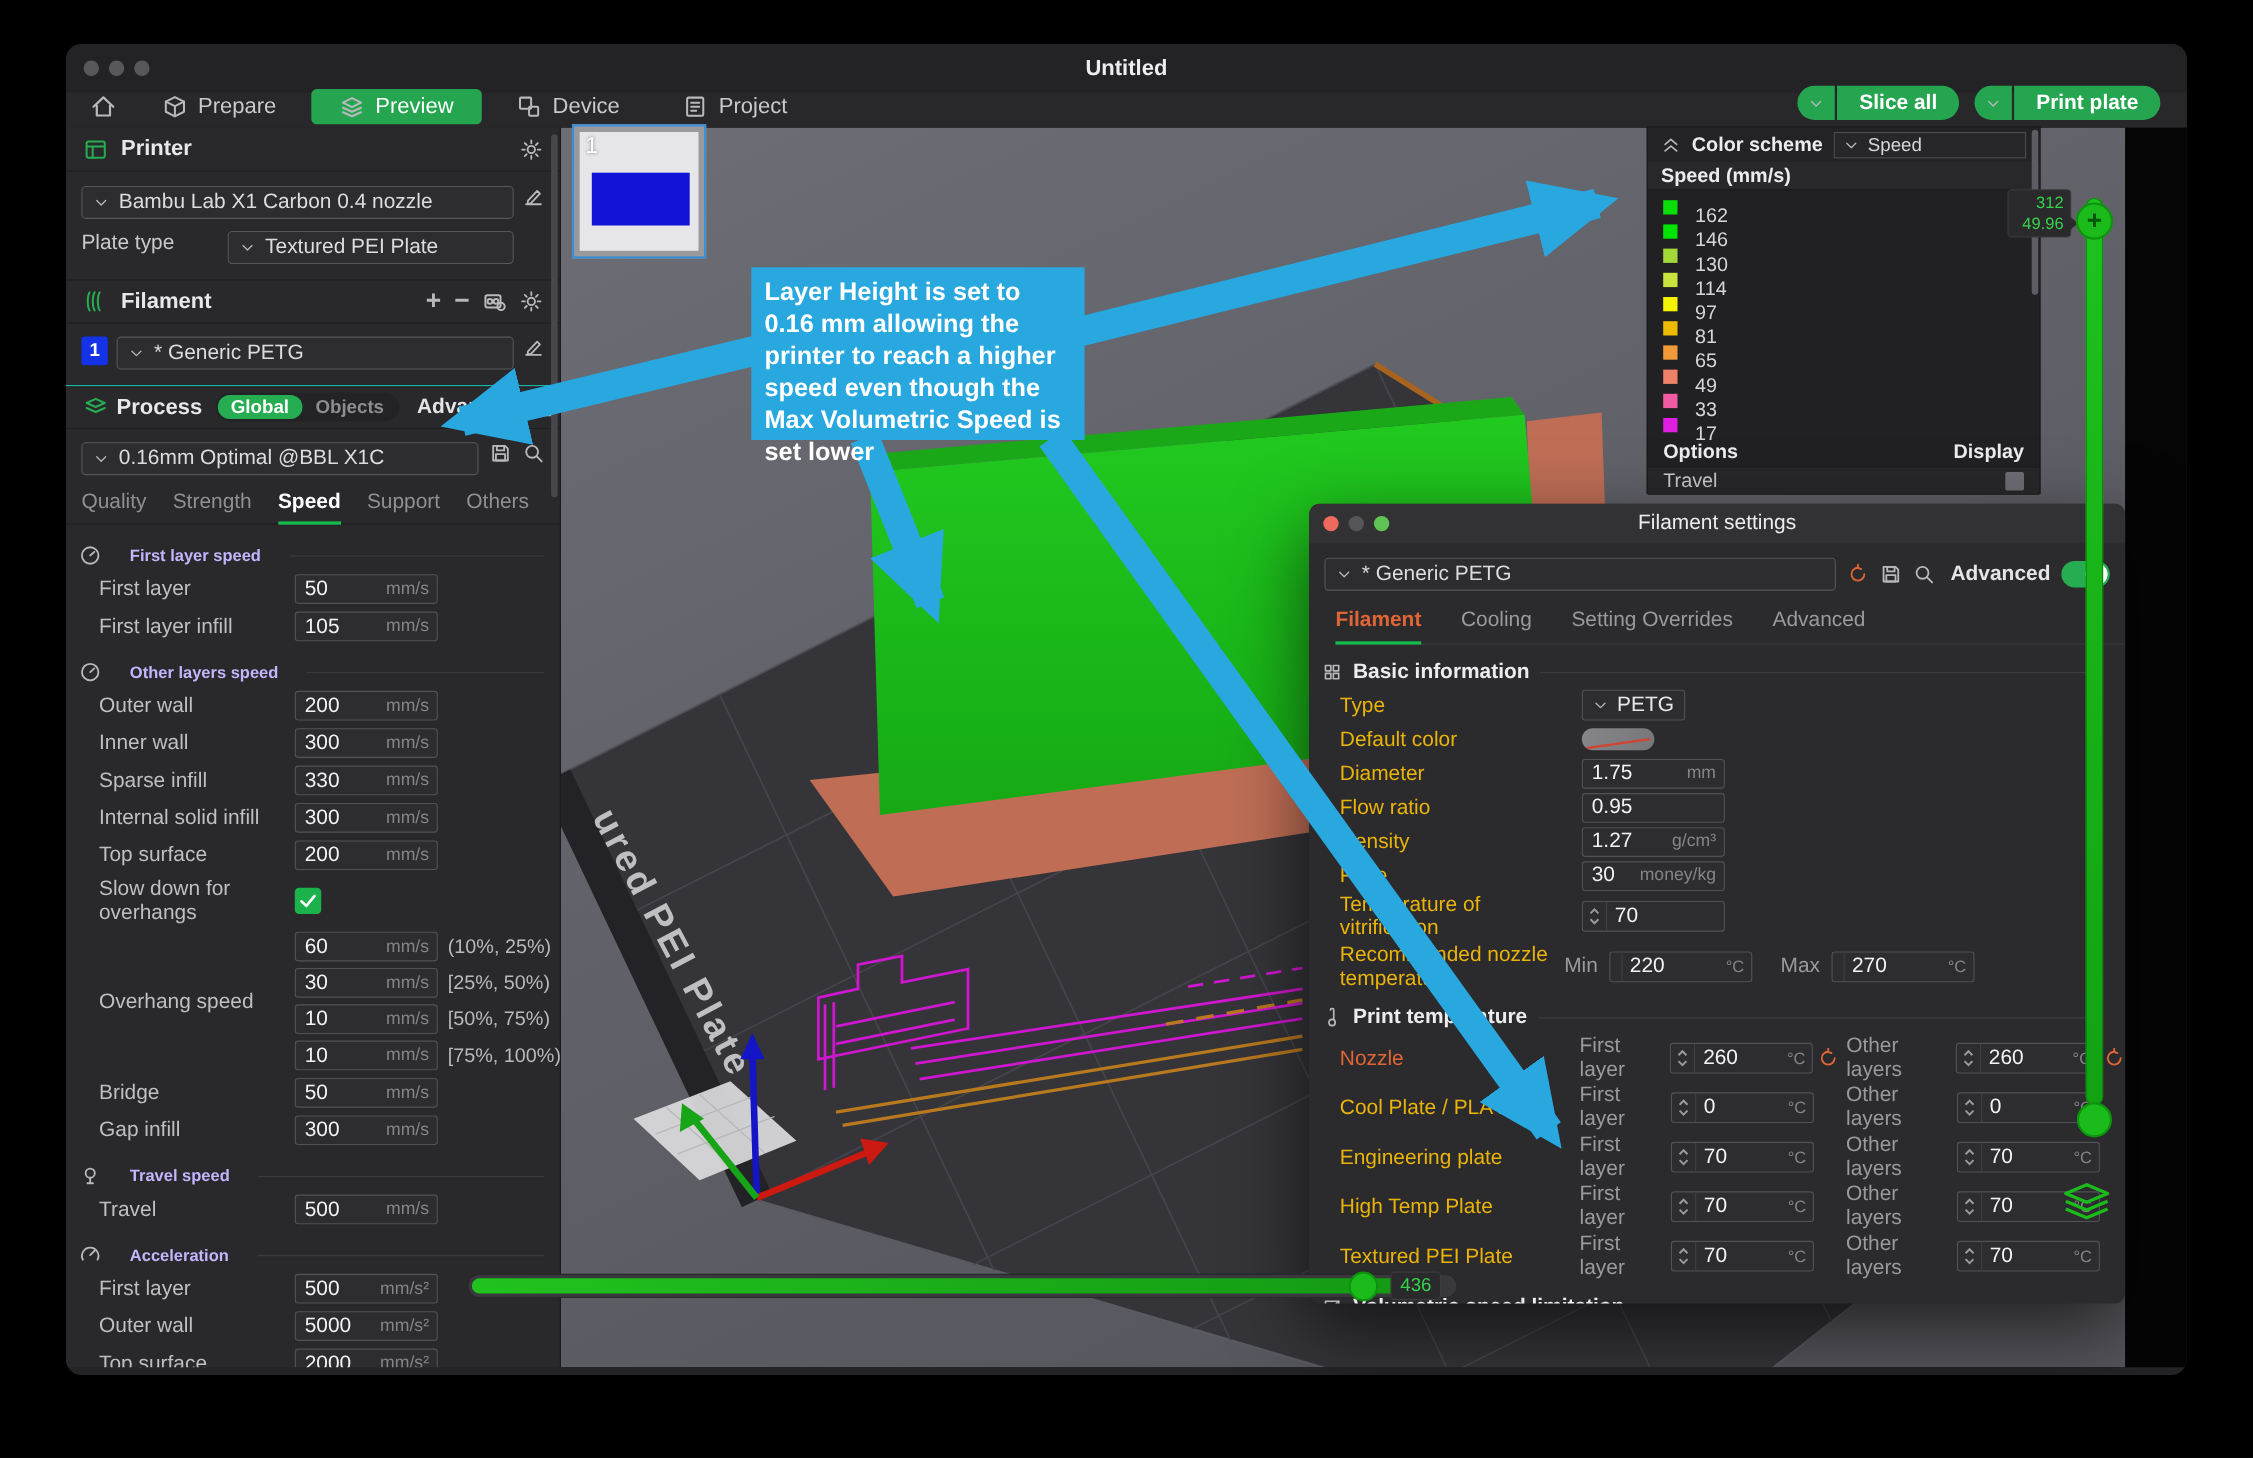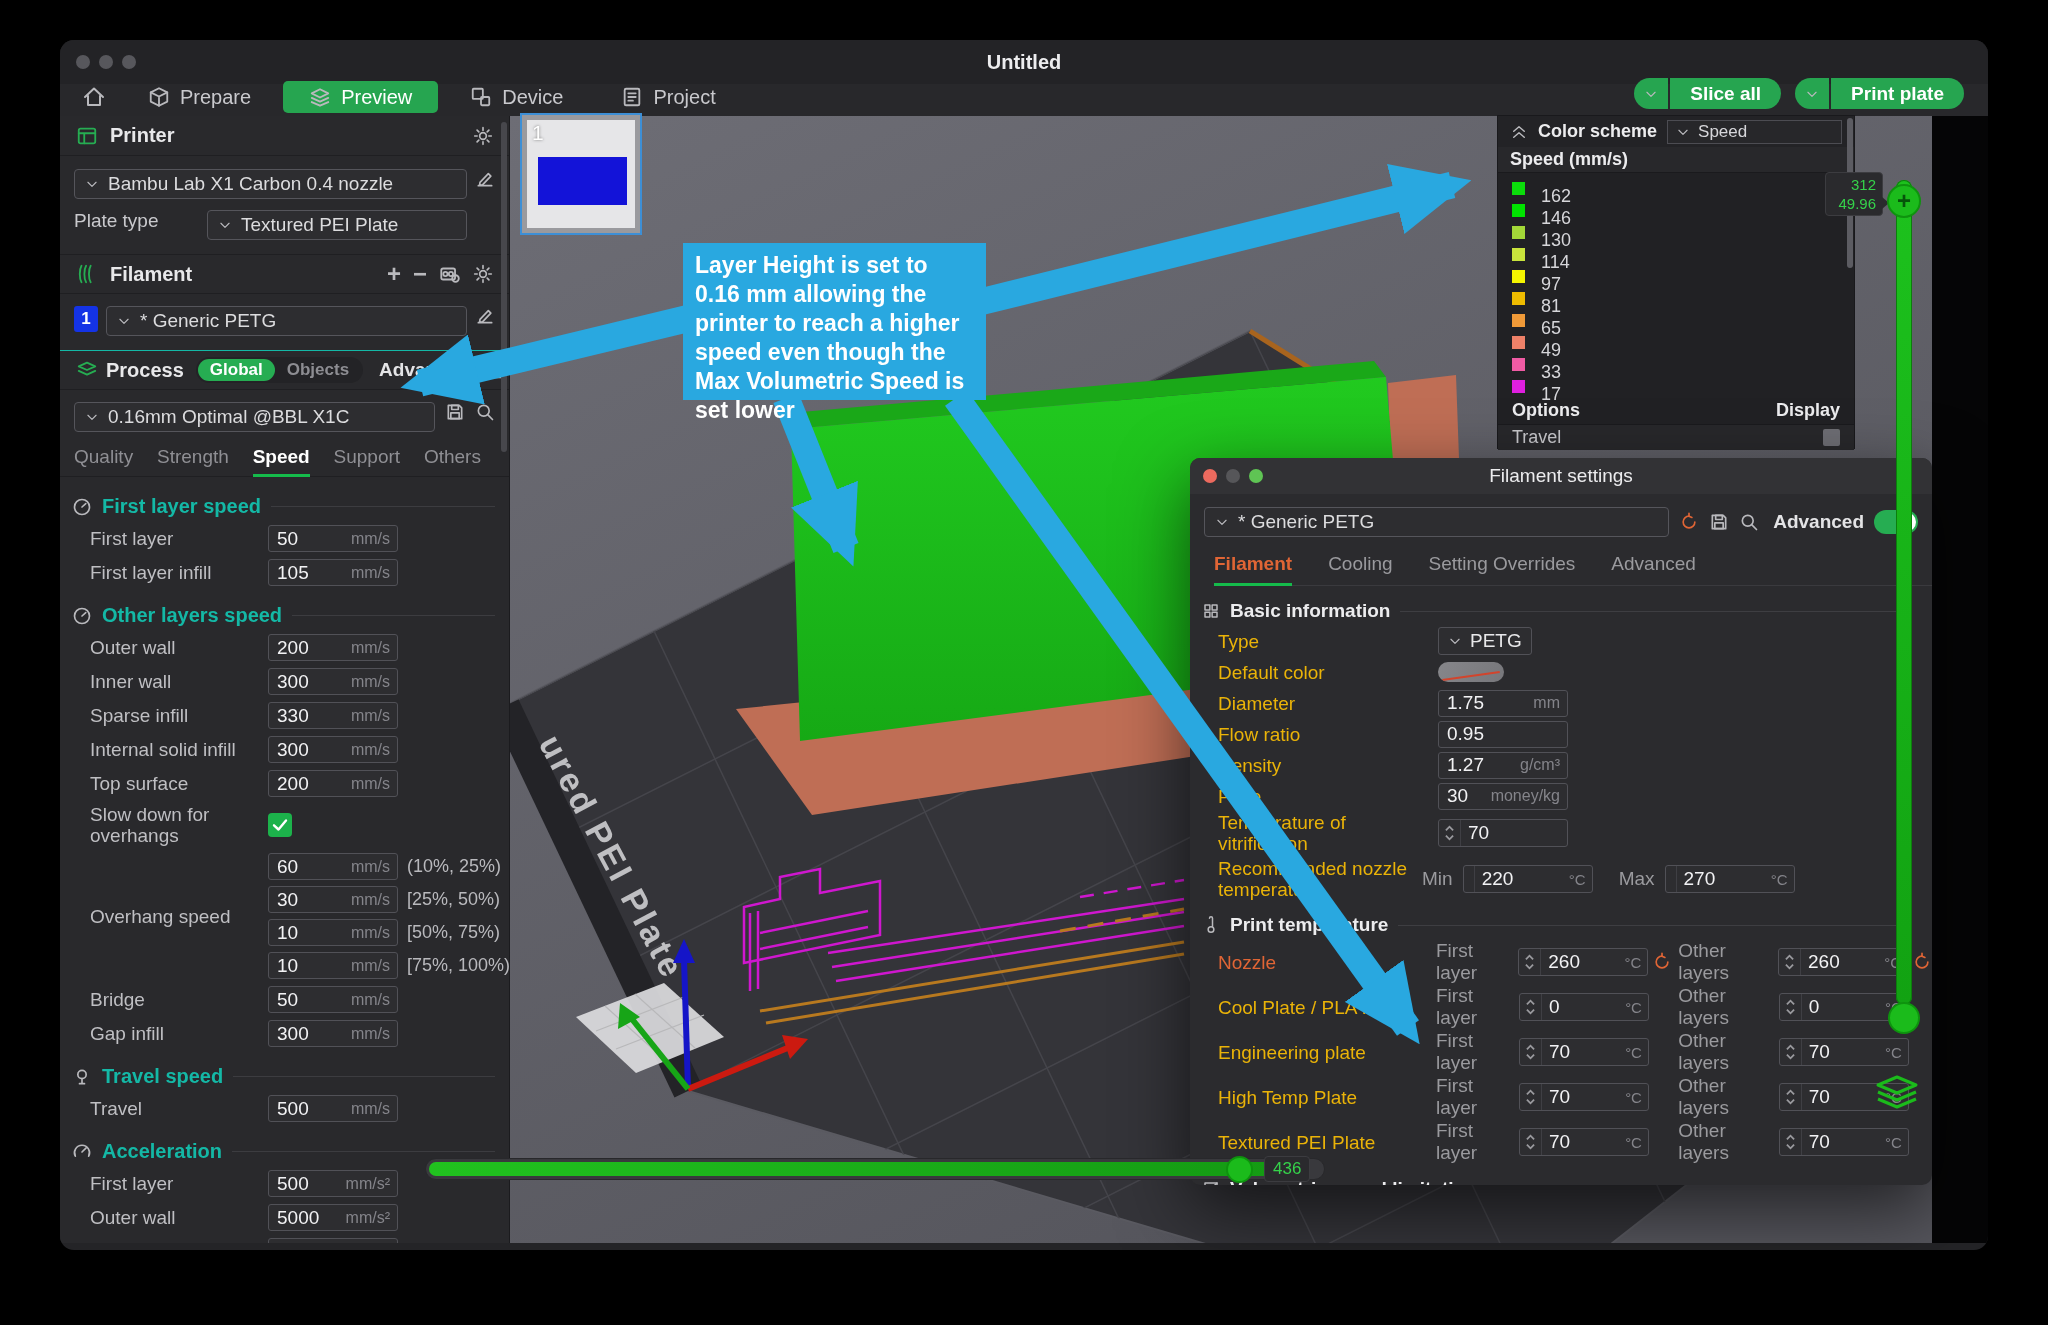--- a/index.html
+++ b/index.html
@@ -32,21 +32,21 @@
   .badge1{width:24px;height:26px;background:#1433e6;color:#fff;font-size:17px;font-weight:bold;display:flex;align-items:center;justify-content:center;border-radius:3px;}
   .pillwrap{display:flex;background:#232326;border-radius:13px;height:26px;align-items:center;padding:2px;}
   .pill{font-size:17px;padding:0 12px;height:22px;display:flex;align-items:center;border-radius:11px;color:#8d8d92;}
   .pill.on{background:#26ad52;color:#fff;font-weight:bold;}
   .advanced-lbl{color:#e4e4e6;font-size:19px;font-weight:bold;}
   .toggle{width:44px;height:24px;border-radius:12px;background:#26ad52;position:relative;}
   .toggle .knob{position:absolute;right:2px;top:2px;width:20px;height:20px;border-radius:50%;background:#fff;}
   .proc-tabs{display:flex;align-items:center;margin:14px 14px 0 14px;padding-right:14px;justify-content:space-between;}
   .ptab{color:#8f8f94;font-size:19px;padding-bottom:6px;border-bottom:3px solid transparent;}
   .ptab.active{color:#fff;font-weight:bold;border-bottom-color:#15bb4b;}
-  .sec-hdr{display:flex;align-items:center;gap:10px;margin:18px 14px 2px 12px;color:#14b8a6;font-size:20px;font-weight:bold;}
+  .sec-hdr{display:flex;align-items:center;gap:26px;margin:18px 14px 2px 12px;color:#c4b5fd;font-size:15px;font-weight:bold;}
   .sec-hdr .line{flex:1;height:1px;background:#3c3c40;}
   .f-row{display:flex;align-items:center;margin:7px 0 0 0;padding-left:30px;min-height:27px;}
   .f-lbl{flex:0 0 178px;color:#bfbfc3;font-size:19px;line-height:21px;}
   .box{width:130px;height:27px;background:#2d2d30;border:1px solid #515157;border-radius:3px;display:flex;align-items:center;flex:none;}
   .box .val{color:#f2f2f4;font-size:19px;padding-left:8px;}
   .box .unit{margin-left:auto;color:#84848a;font-size:16px;padding-right:7px;}
   .note{margin-left:9px;color:#b9b9bd;font-size:18px;white-space:nowrap;}
   .chk{width:24px;height:24px;border-radius:4px;background:#1cb24b;display:flex;align-items:center;justify-content:center;}
   .groupcol{display:flex;flex-direction:column;gap:6px;}
   .grow{display:flex;align-items:center;}

